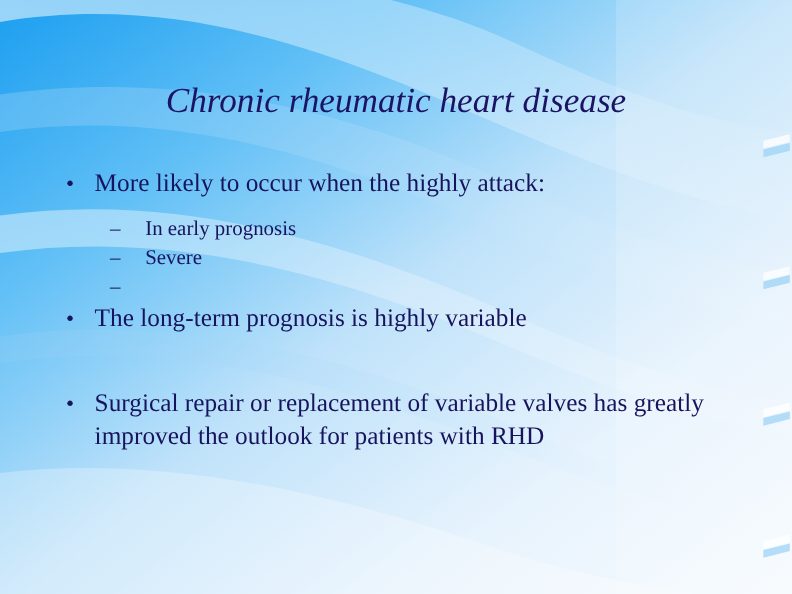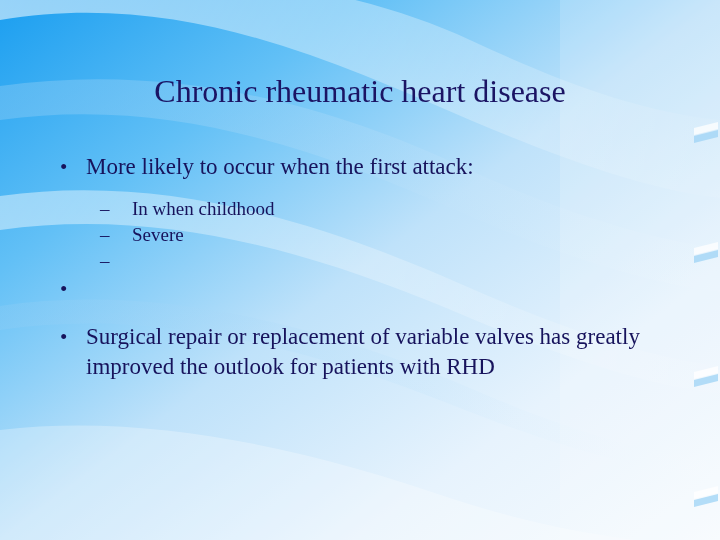--- a/index.html
+++ b/index.html
@@ -49,20 +49,21 @@
     position: absolute;
     left: 40px;
     top: 72px;
     width: 640px;
     text-align: center;
     color: #1b1464;
     font-size: 32px;
     line-height: 38px;
     font-family: "Liberation Serif", serif;
     white-space: nowrap;
+    font-style: italic;
   }
 
   .body {
     position: absolute;
     left: 52px;
     top: 152px;
     width: 620px;
     color: #17135c;
   }
 
@@ -150,43 +151,44 @@
   </svg>
 
   <div id="content">
 
     <div class="title">Chronic rheumatic heart disease</div>
 
     <div class="body">
 
       <div class="l1">
         <span class="bullet">•</span>
-        <span>More likely to occur when the first attack:</span>
+        <span>More likely to occur when the highly attack:</span>
       </div>
 
       <div class="gap-sm"></div>
 
       <div class="l2">
         <span class="dash">–</span>
-        <span>In when childhood</span>
+        <span>In early prognosis</span>
       </div>
 
       <div class="l2">
         <span class="dash">–</span>
         <span>Severe</span>
       </div>
 
       <div class="l2">
         <span class="dash">–</span>
       </div>
 
       <div class="gap-md"></div>
 
       <div class="l1">
         <span class="bullet">•</span>
+        <span>The long-term prognosis is highly variable</span>
       </div>
 
       <div style="height:44px"></div>
 
       <div class="l1">
         <span class="bullet">•</span>
         <span>Surgical repair or replacement of variable valves has greatly improved the outlook for patients with RHD</span>
       </div>
 
     </div>

